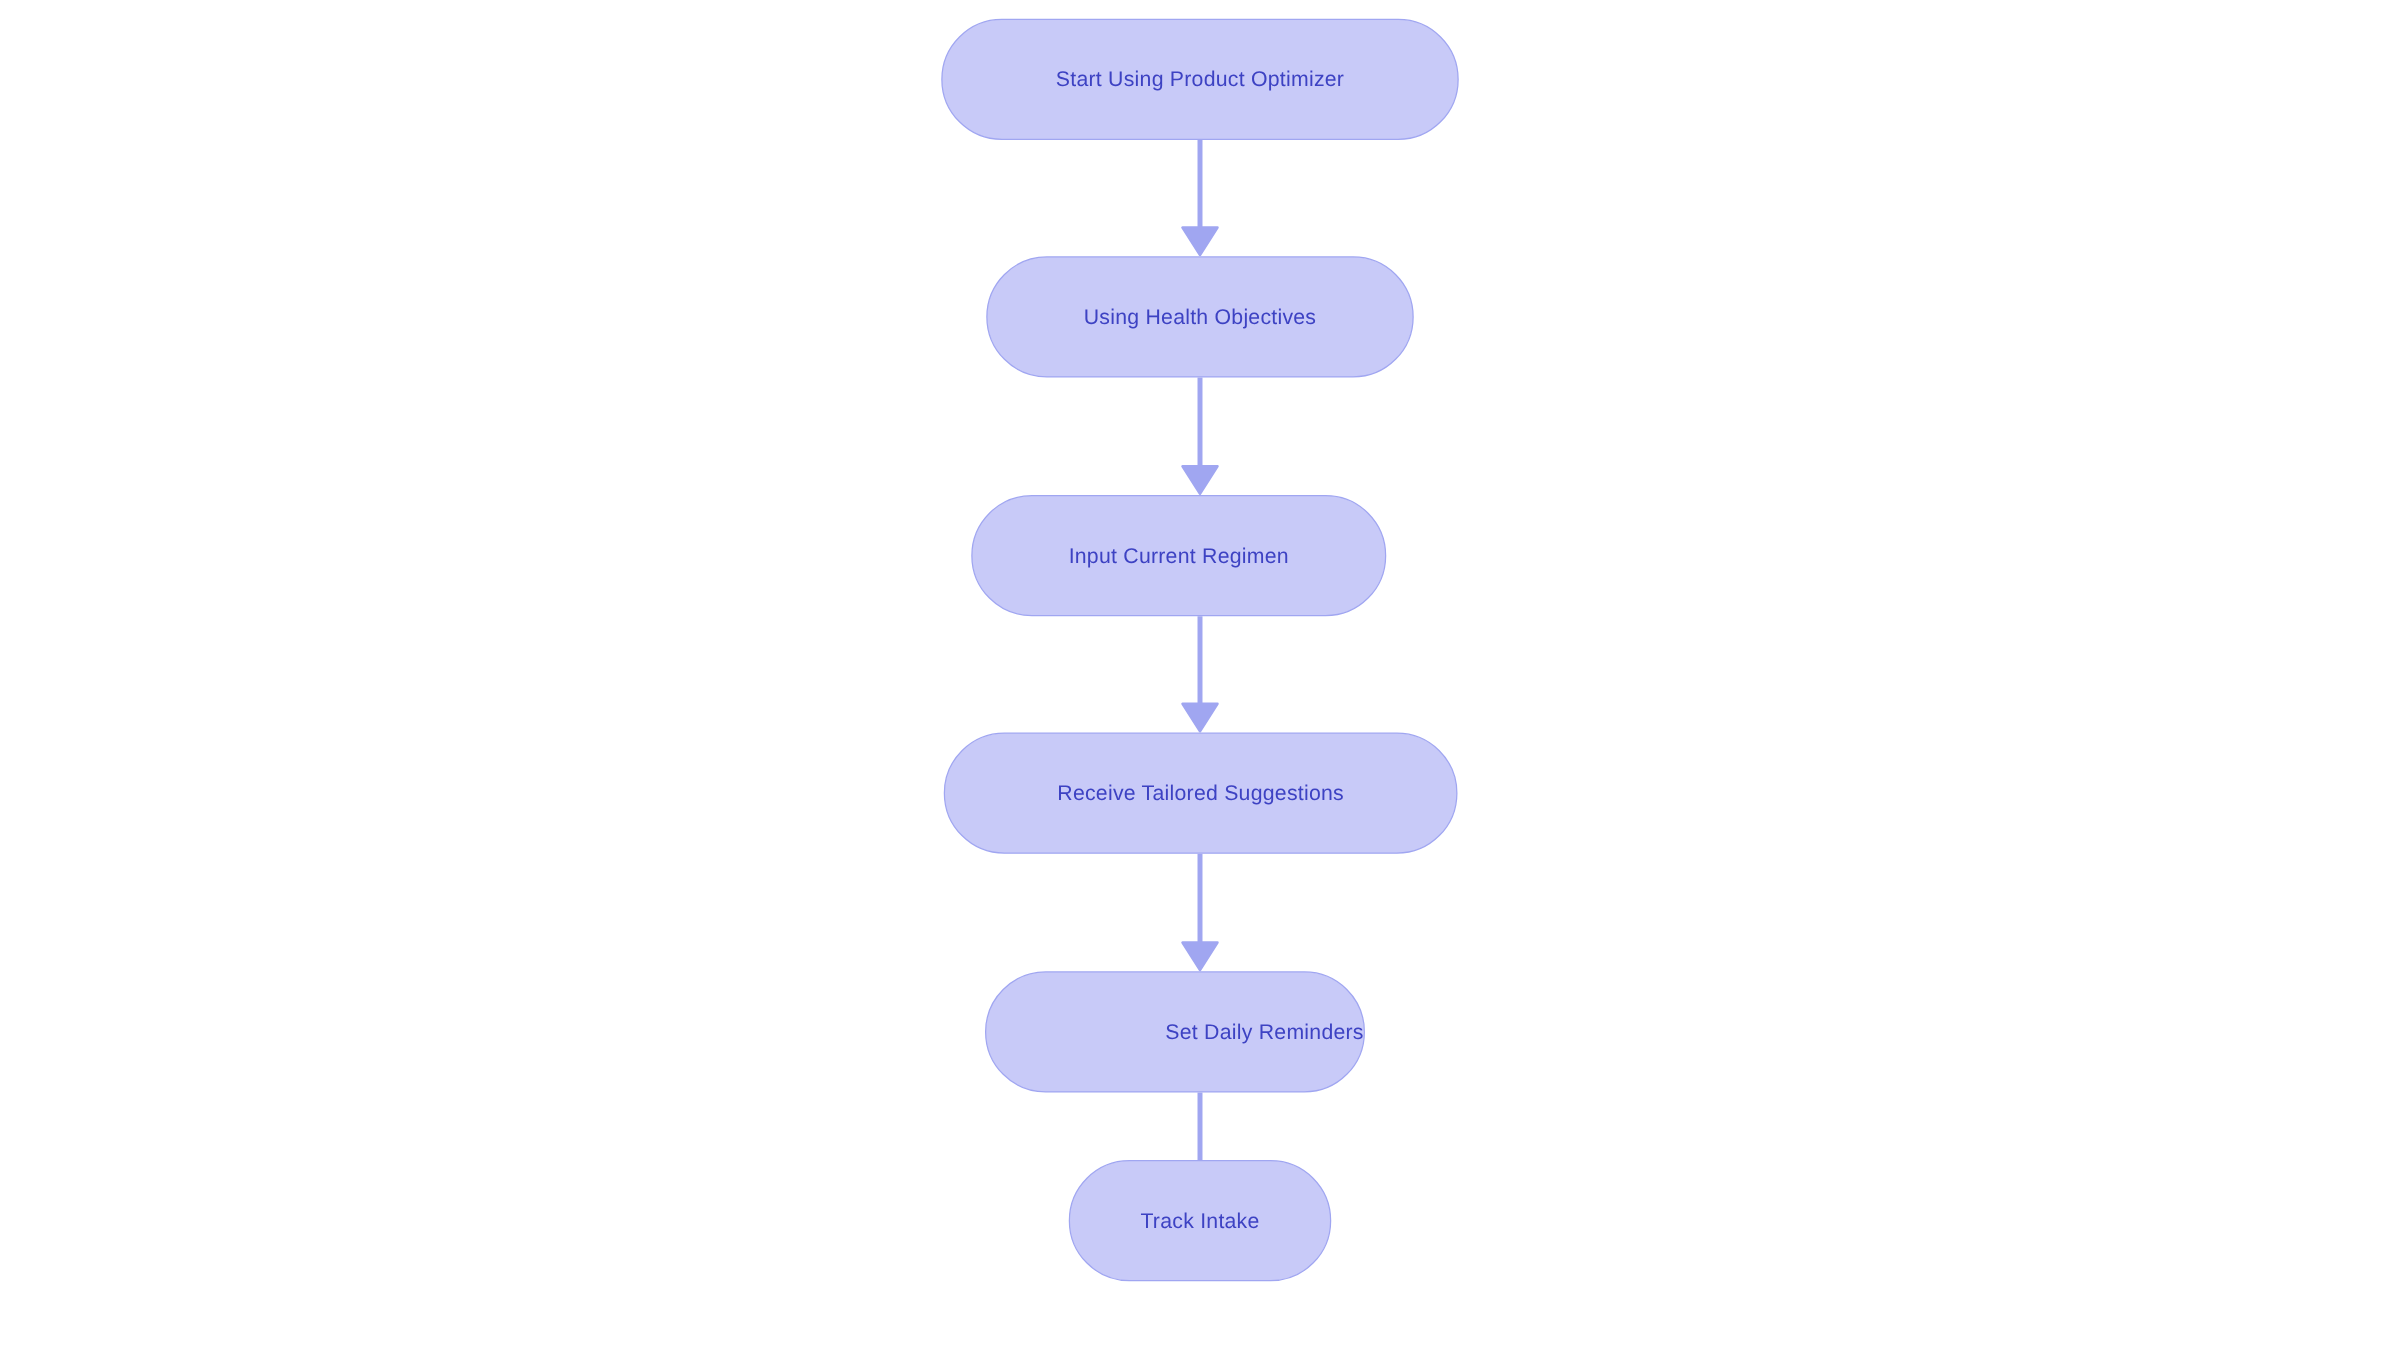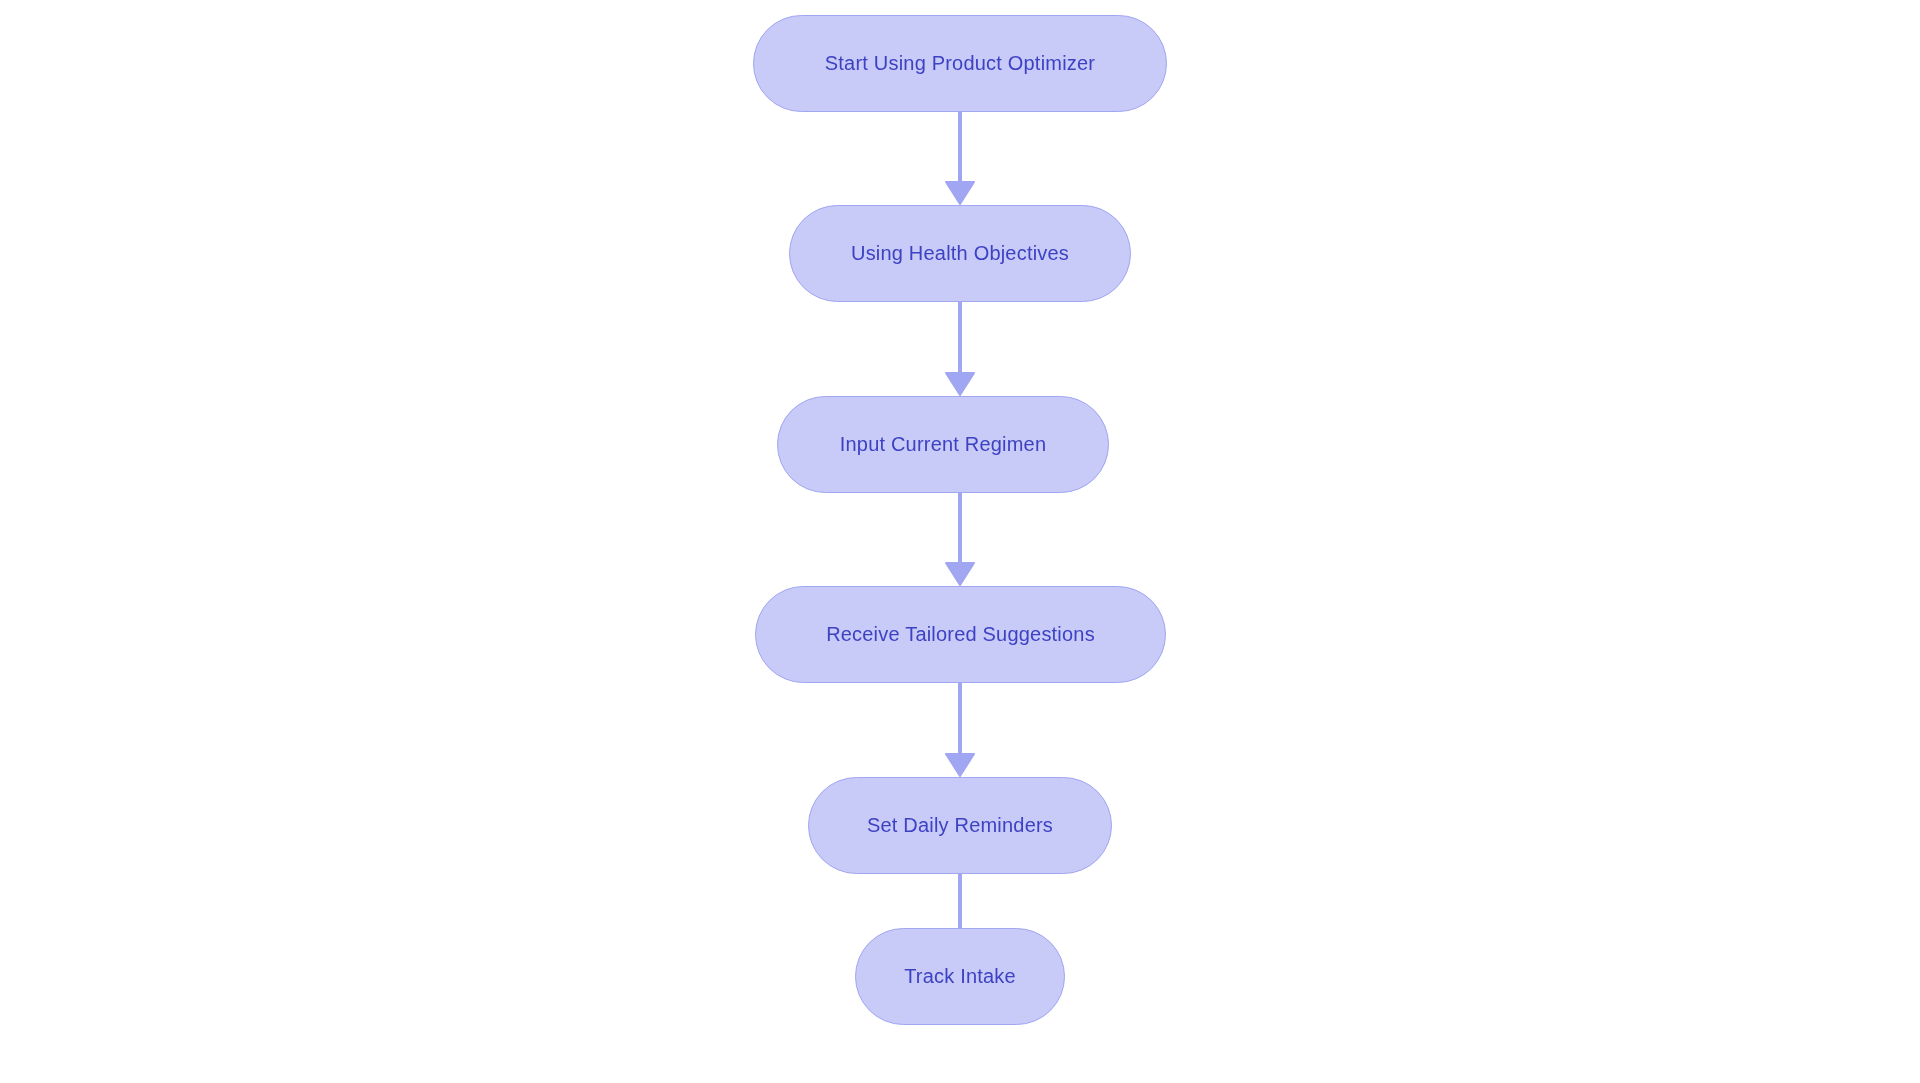--- a/index.html
+++ b/index.html
@@ -27,21 +27,21 @@
     position: absolute;
     background: var(--node-fill);
     border: 1.5px solid var(--node-border);
     border-radius: 49px;
     display: flex;
     align-items: center;
     justify-content: center;
   }
   .node-label {
     color: var(--node-text);
-    font-size: 20px;
+    font-size: 17px;
     letter-spacing: 0.2px;
     white-space: nowrap;
     text-align: center;
   }
   .arrow {
     position: absolute;
     overflow: visible;
   }
   .arrow line {
     stroke: var(--arrow);
@@ -88,21 +88,21 @@
 
   <div class="node" style="left:755px; top:586px; width:411px; height:97px;">
     <span class="node-label">Receive Tailored Suggestions</span>
   </div>
 
   <svg class="arrow" style="left:942px; top:683px;" width="36" height="94" viewBox="0 0 36 94" aria-hidden="true">
     <line x1="18" y1="0" x2="18" y2="71"></line>
     <polygon points="18,93 4,71 32,71"></polygon>
   </svg>
 
-  <div class="node" style="left:808px; top:777px; width:304px; height:97px;">
+  <div class="node" style="left:788px; top:777px; width:304px; height:97px;justify-content:flex-end;">
     <span class="node-label">Set Daily Reminders</span>
   </div>
 
   <svg class="arrow" style="left:942px; top:874px;" width="36" height="93" viewBox="0 0 36 93" aria-hidden="true">
     <line x1="18" y1="0" x2="18" y2="70"></line>
     <polygon points="18,92 4,70 32,70"></polygon>
   </svg>
 
   <div class="node" style="left:855px; top:928px; width:210px; height:97px;">
     <span class="node-label">Track Intake</span>

